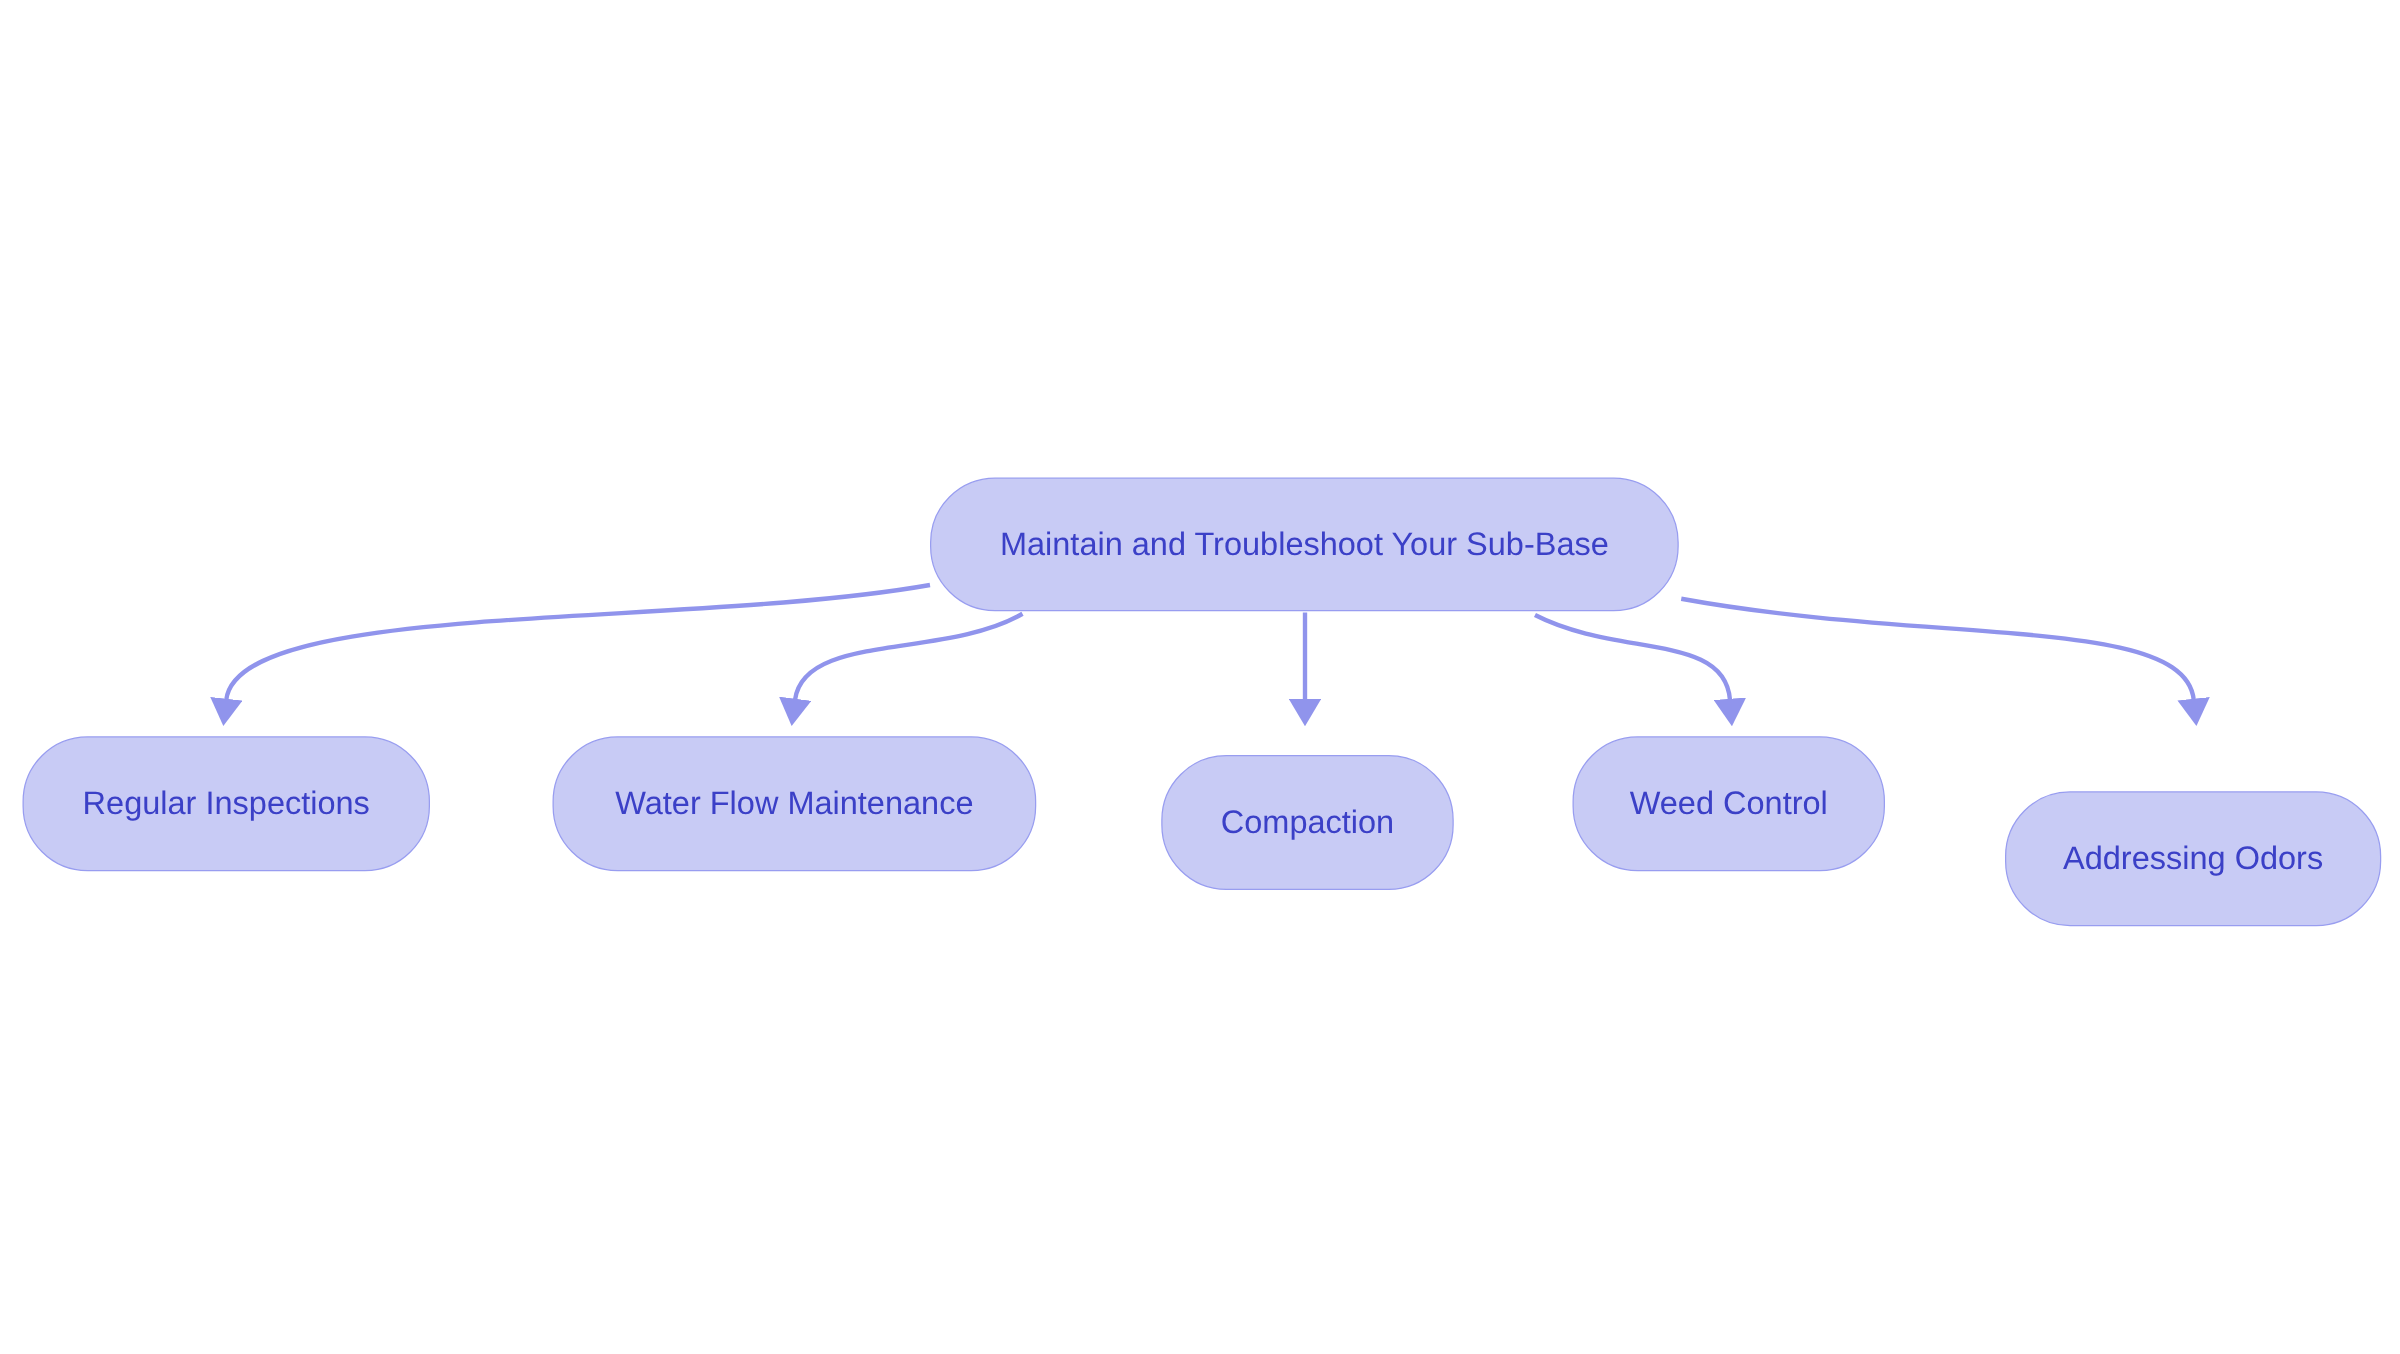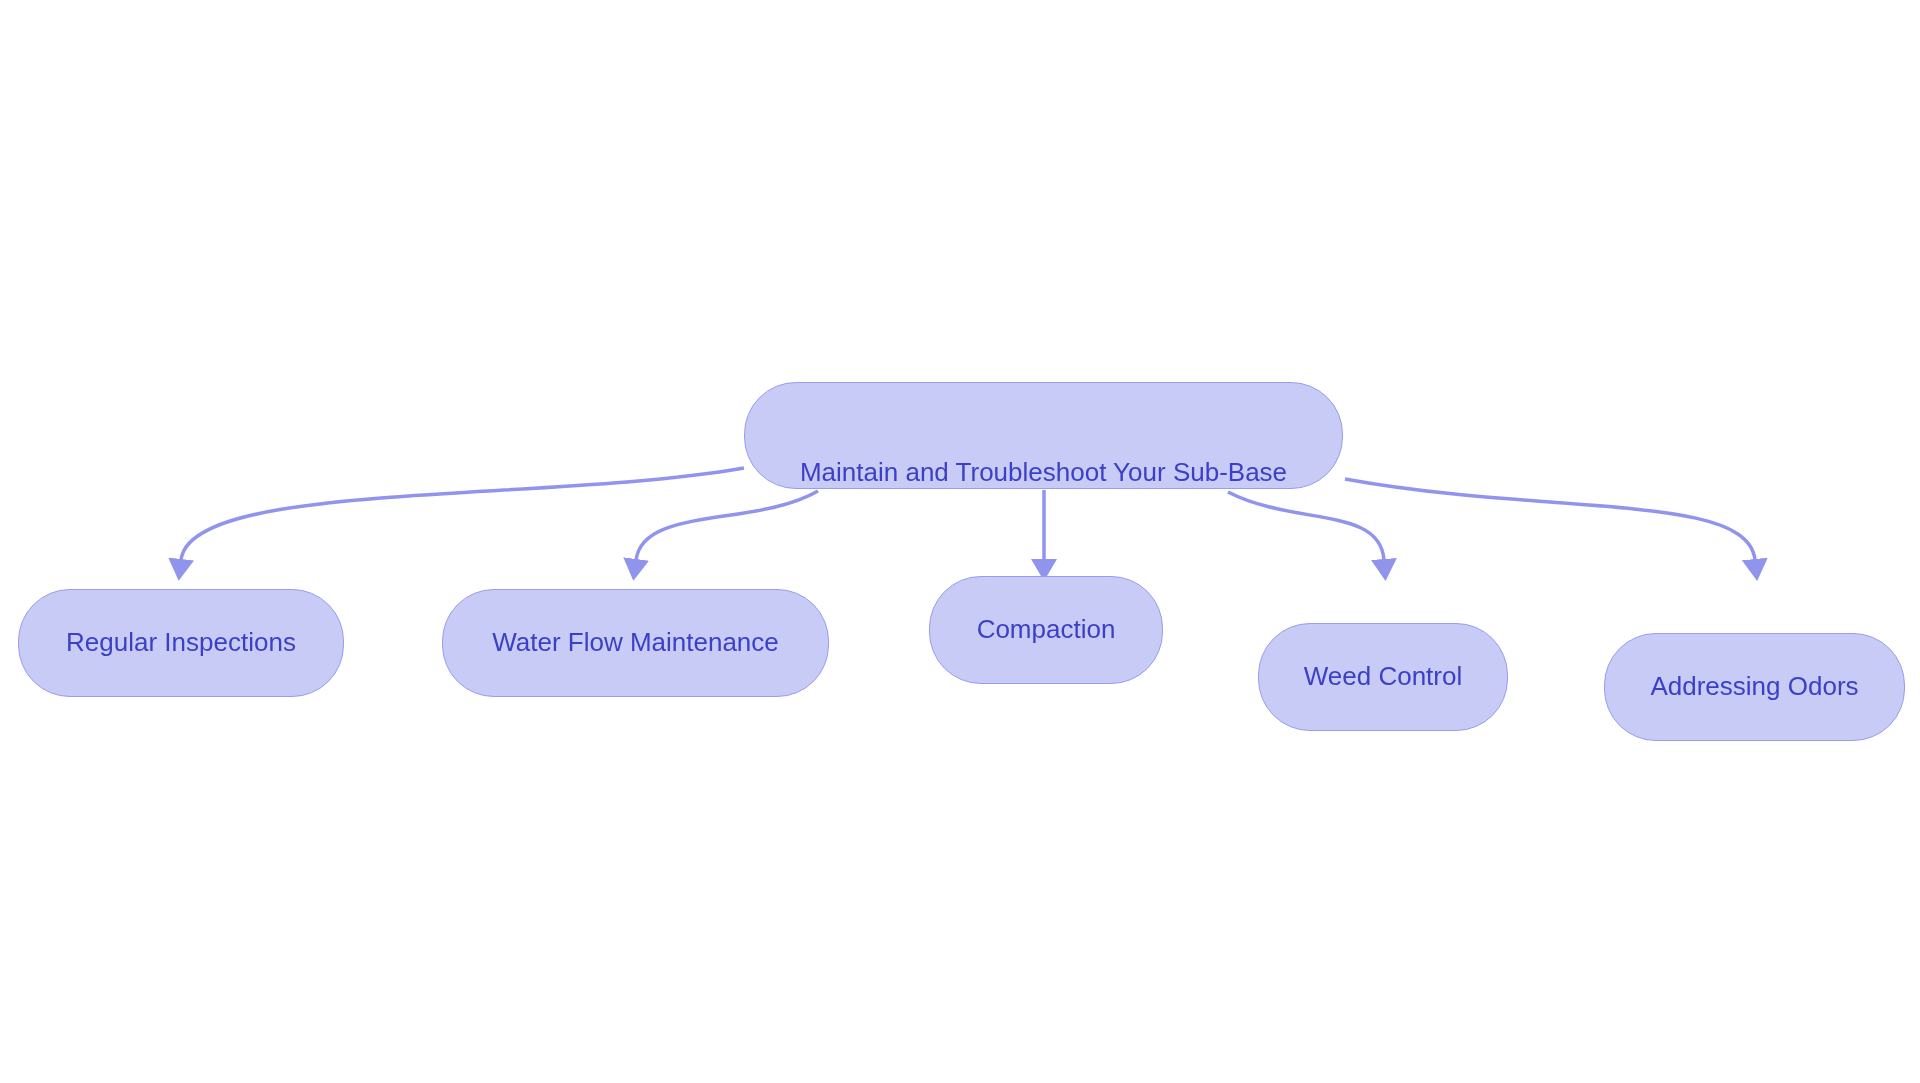--- a/index.html
+++ b/index.html
@@ -36,25 +36,25 @@
     justify-content: center;
     background: #c8cbf5;
     border: 1.6px solid #989df0;
     border-radius: 52px;
     color: #3b40c7;
     font-size: 26px;
     line-height: 1.2;
     white-space: nowrap;
     text-align: center;
   }
-  .node-root  { left: 744px;  top: 382px; width: 599px; height: 107px; align-items: flex-end; }
+  .node-root  { left: 744px;  top: 382px; width: 599px; height: 107px; }
   .node-c0    { left: 18px;   top: 589px; width: 326px; height: 108px; }
   .node-c1    { left: 442px;  top: 589px; width: 387px; height: 108px; }
-  .node-c2    { left: 929px;  top: 576px; width: 234px; height: 108px; }
-  .node-c3    { left: 1258px; top: 589px; width: 250px; height: 108px; margin-top: 34px; }
+  .node-c2    { left: 929px;  top: 604px; width: 234px; height: 108px; }
+  .node-c3    { left: 1258px; top: 589px; width: 250px; height: 108px; }
   .node-c4    { left: 1604px; top: 589px; width: 301px; height: 108px; margin-top: 44px; }
 </style>
 </head>
 <body>
 
 <div class="canvas">
 
   <svg class="edges" viewBox="0 0 1920 1083" xmlns="http://www.w3.org/2000/svg">
     <defs>
       <marker id="arrowhead" viewBox="0 0 11 13" refX="0.5" refY="6.5" markerUnits="userSpaceOnUse" markerWidth="22" markerHeight="26" orient="auto">

